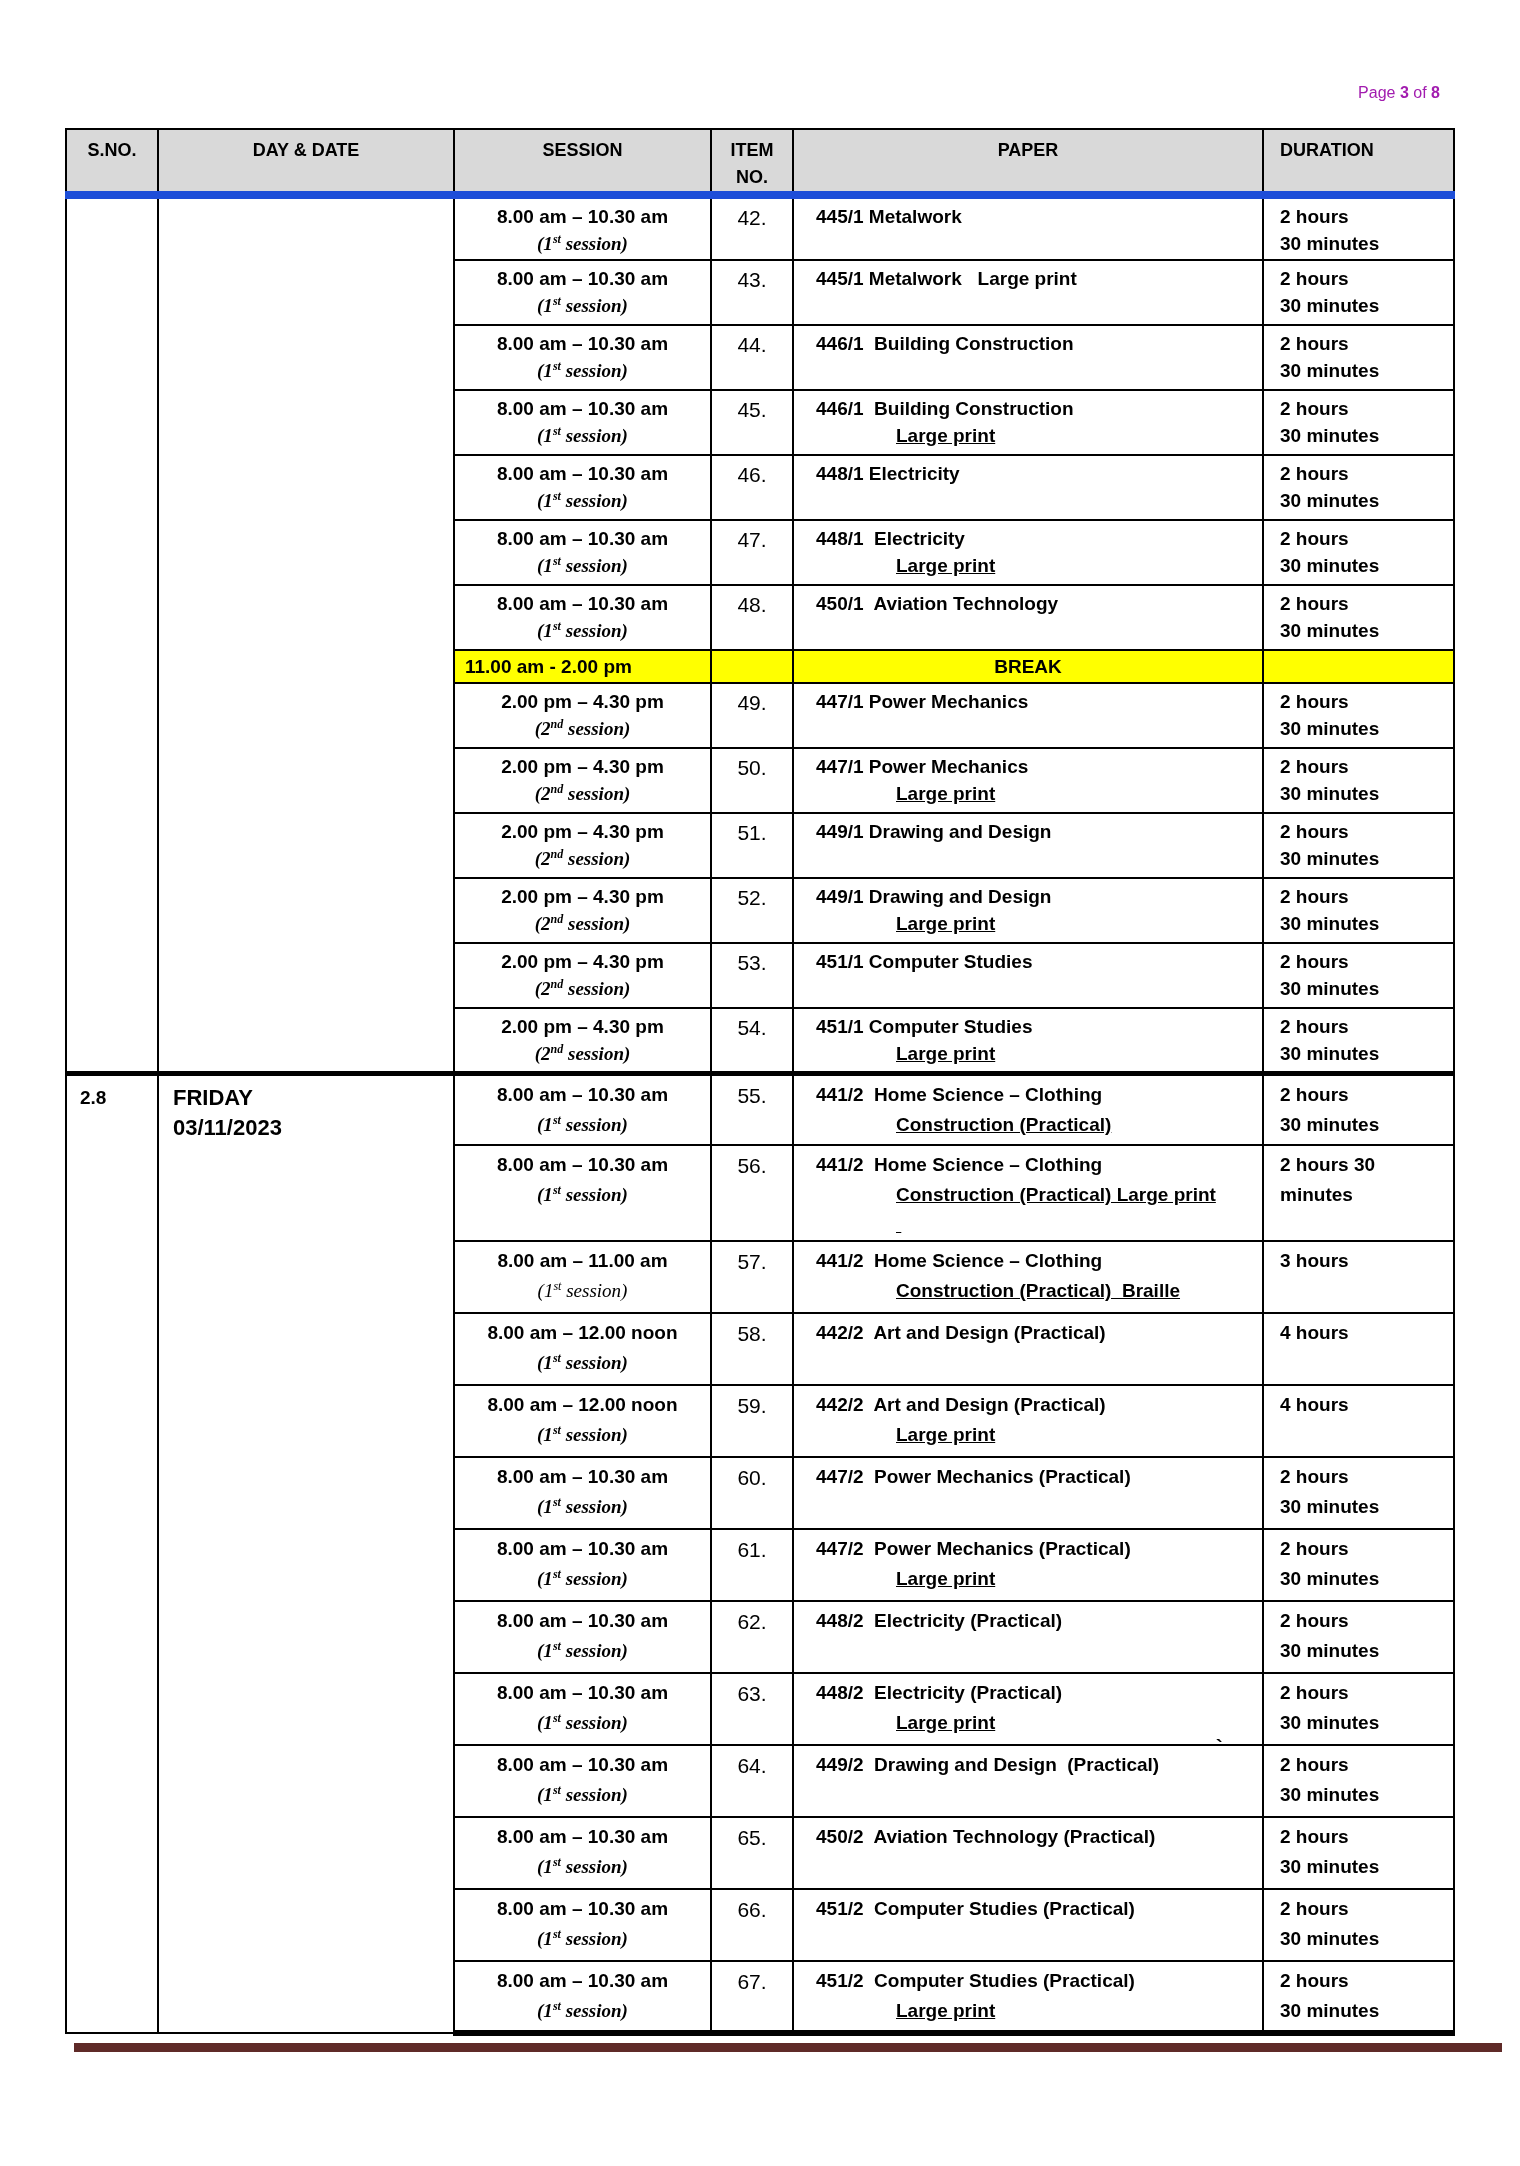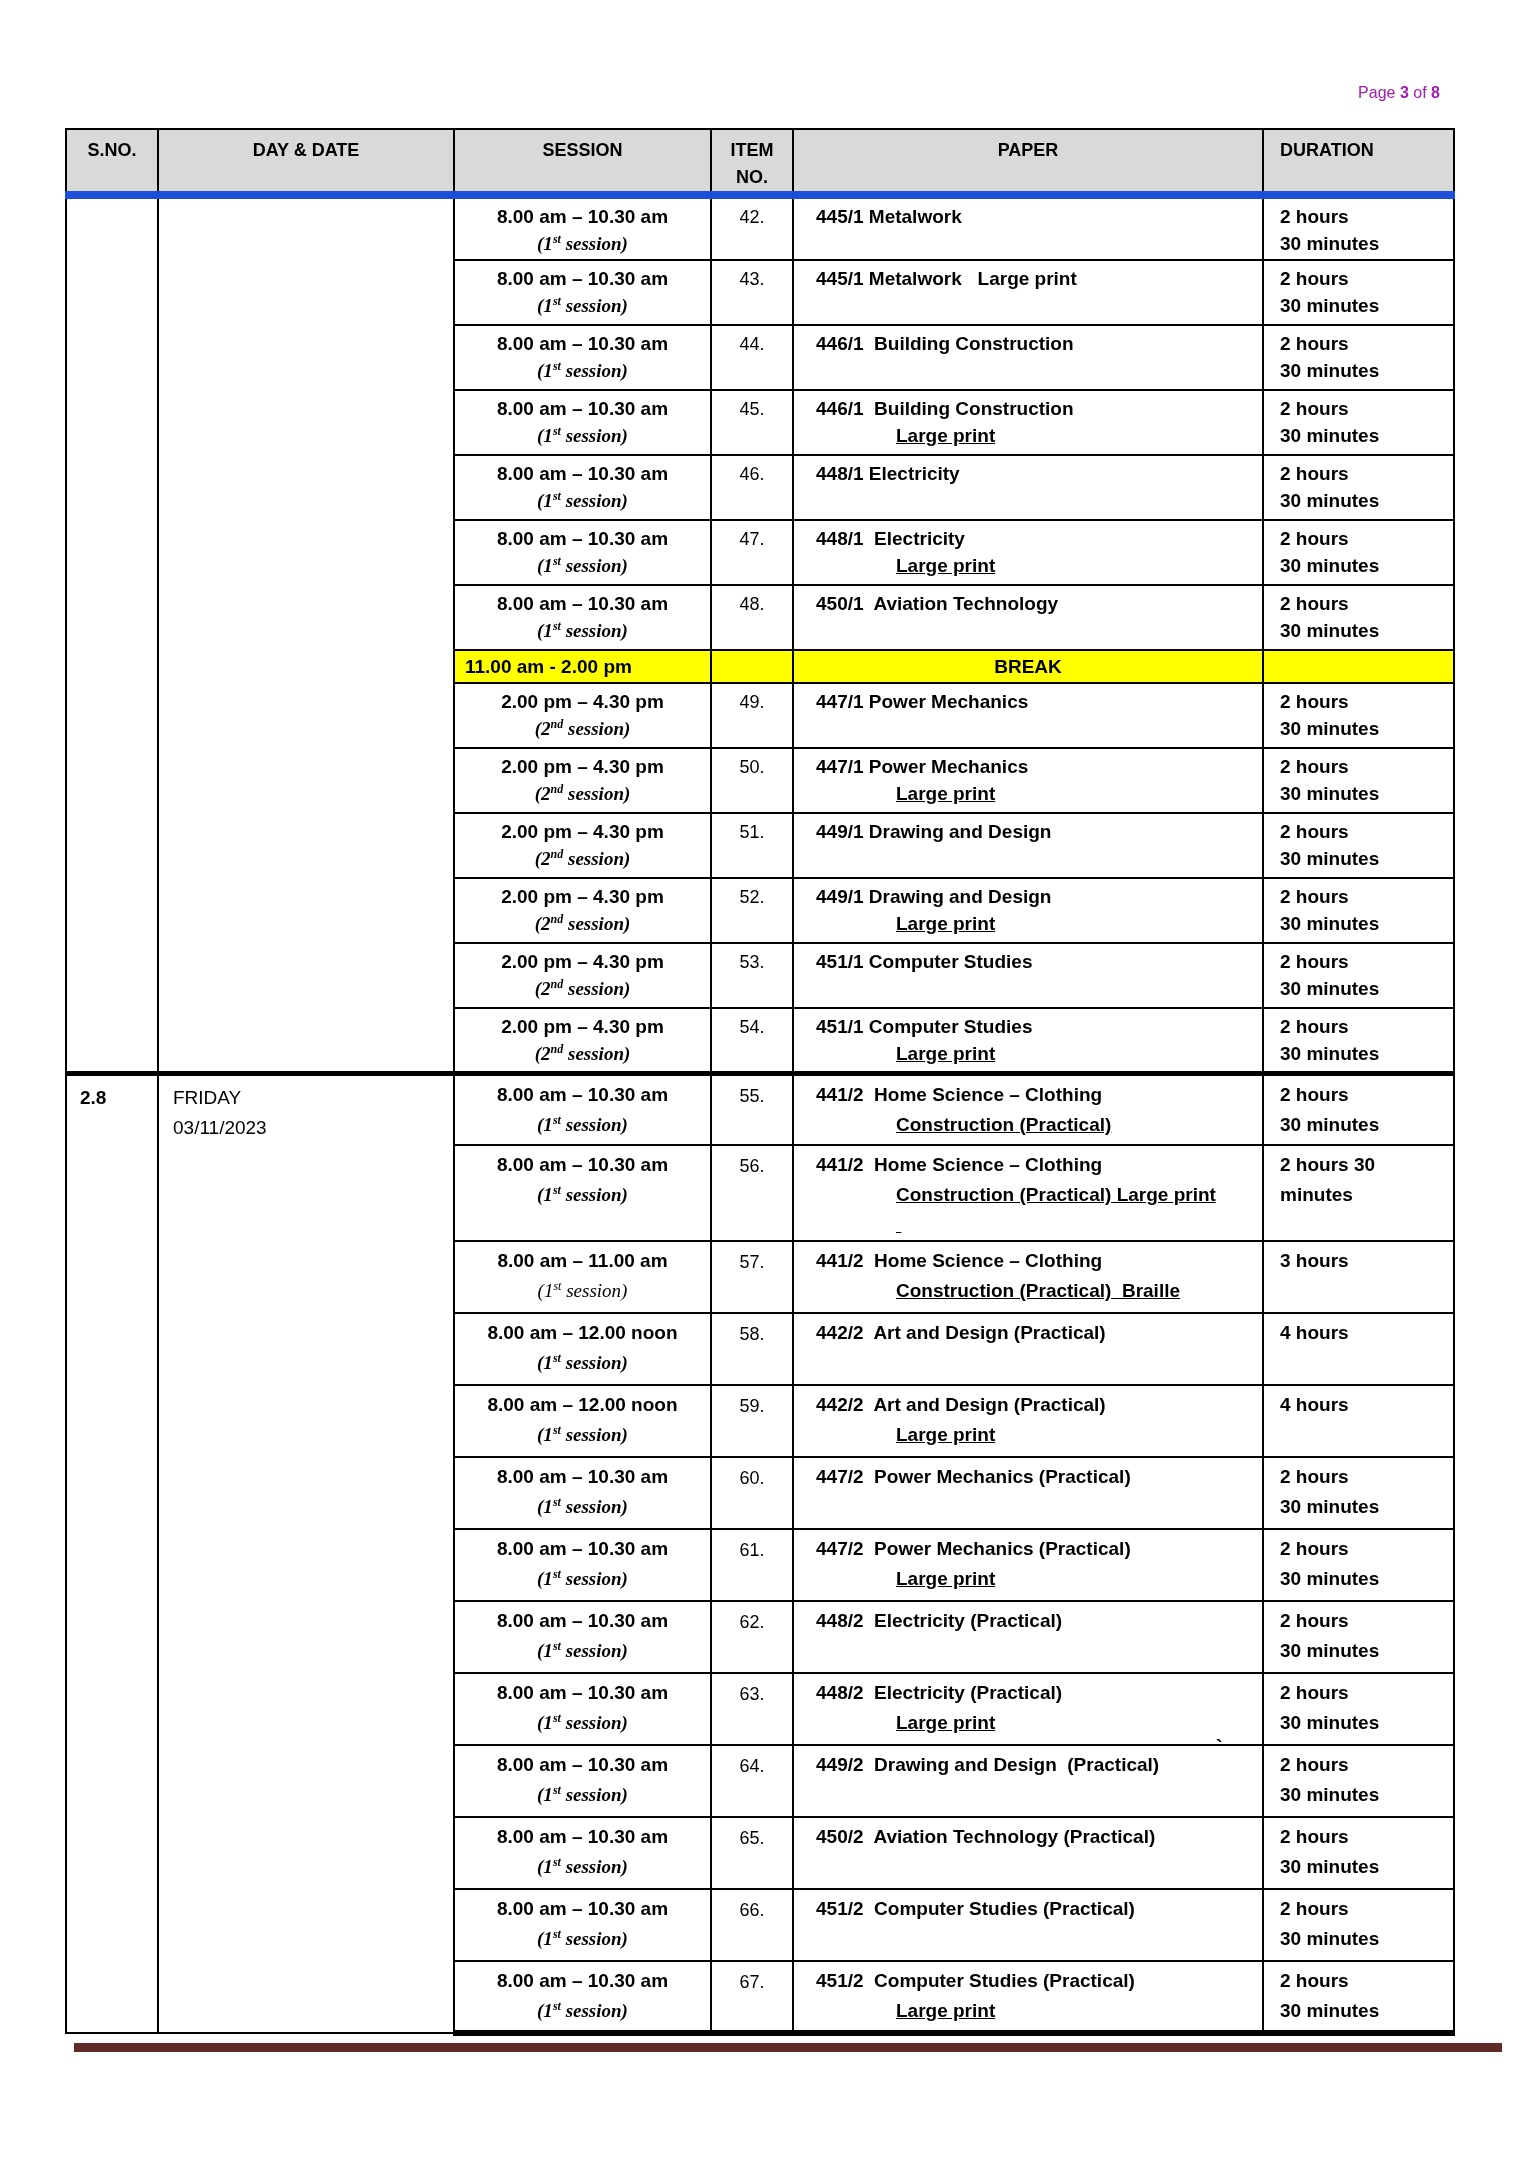--- a/index.html
+++ b/index.html
@@ -28,26 +28,26 @@
 
   tr.sec1{height:65px;}
   tr.sec1 td{line-height:27px;}
   tr.sec2{height:72px;}
   tr.sec2 td{line-height:30px;}
   tr.break{height:33px;}
   tr.sec-start td{border-top:5px solid #000;}
   tbody tr:last-child td{border-bottom:6px solid #000;}
 
   td.sno{font-size:19px;font-weight:bold;padding:7px 0 0 13px;line-height:30px;}
-  td.day{font-size:19px;font-weight:normal;padding:7px 0 0 14px;line-height:33px;}
+  td.day{font-size:22px;font-weight:bold;padding:7px 0 0 14px;line-height:33px;}
   td.session{font-size:19px;font-weight:bold;text-align:center;padding-top:4px;}
   td.session .slabel{font-style:italic;font-family:Liberation Serif, serif;}
   td.session .slabel.reg{font-weight:normal;}
   td.session sup{font-size:12px;line-height:0;}
-  td.item{font-size:18px;font-weight:normal;text-align:center;padding-top:5px;}
+  td.item{font-size:21px;font-weight:normal;text-align:center;padding-top:5px;}
   td.paper{font-size:19px;font-weight:bold;padding:4px 0 0 22px;}
   td.paper div{white-space:pre;}
   td.paper .p2{padding-left:80px;text-decoration:underline;}
   td.dur{font-size:19px;font-weight:bold;padding:4px 0 0 16px;}
   td.dur div{white-space:pre;}
 
   tr.break td{background:var(--break-bg,#ffff00);}
   tr.break td.session{text-align:left;padding:2px 0 0 10px;}
   tr.break td.breaklabel{text-align:center;padding:2px 0 0 0;font-size:19px;font-weight:bold;}
 

